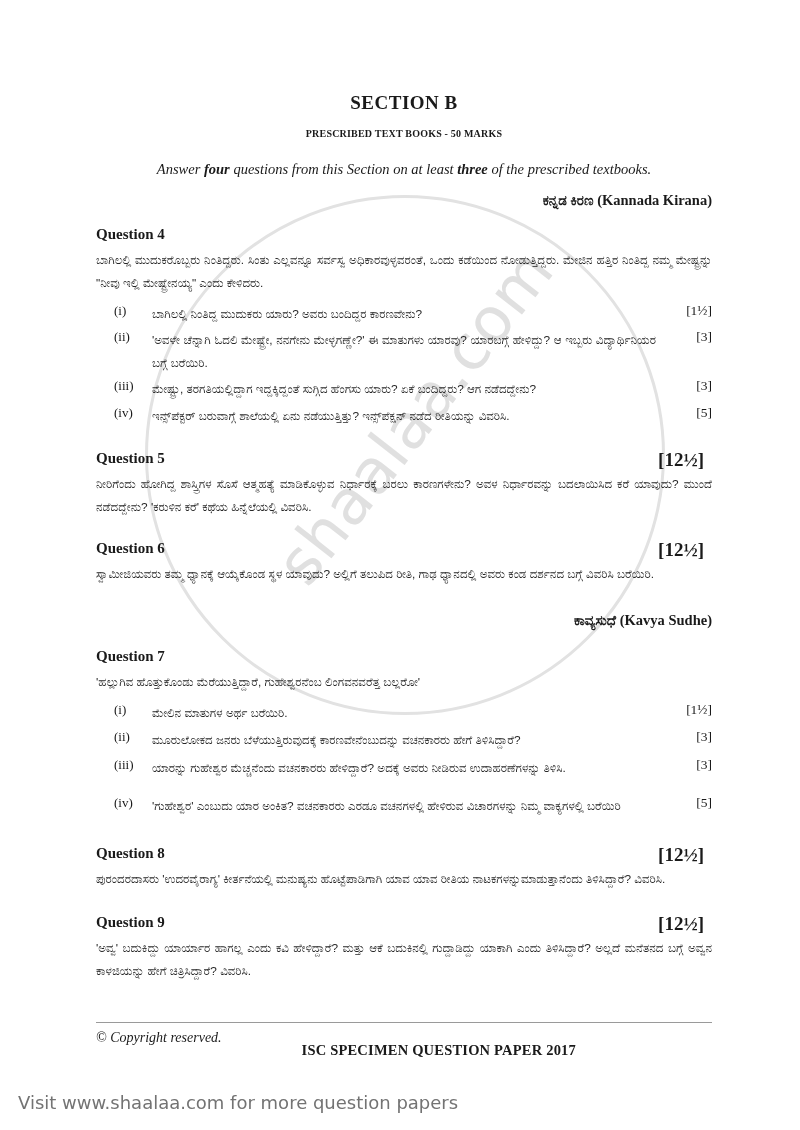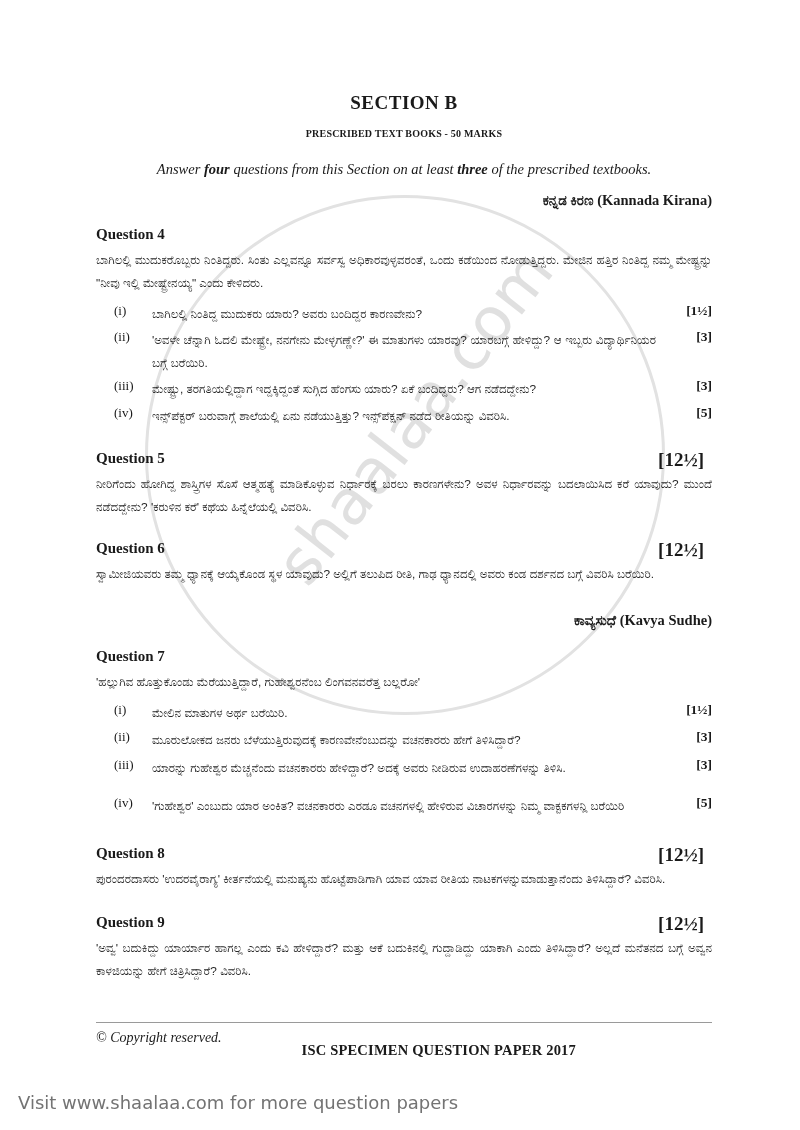--- a/index.html
+++ b/index.html
@@ -160,21 +160,21 @@
     font-size: 11.8px;
     line-height: 1.9;
     color: #262626;
     text-align: justify;
     display: block;
   }
   .item-mark {
     position: absolute;
     right: 0;
     top: 0;
-    font-weight: bold;
+    font-weight: normal;
     font-size: 13.5px;
     white-space: nowrap;
     text-align: right;
   }
 
   
   #footer-rule {
     position: absolute;
     left: 96px;
     top: 1022px;
@@ -290,21 +290,21 @@
             <span class="item-text" style="text-align:left;">ಮೂರುಲೋಕದ ಜನರು ಬೆಳೆಯುತ್ತಿರುವುದಕ್ಕೆ ಕಾರಣವೇನೆಂಬುದನ್ನು ವಚನಕಾರರು ಹೇಗೆ ತಿಳಿಸಿದ್ದಾರೆ?</span>
             <span class="item-mark">[3]</span>
           </div>
           <div class="item" style="margin-bottom:5px;">
             <span class="item-num">(iii)</span>
             <span class="item-text">ಯಾರನ್ನು  ಗುಹೇಶ್ವರ  ಮೆಚ್ಚನೆಂದು  ವಚನಕಾರರು  ಹೇಳಿದ್ದಾರೆ?  ಅದಕ್ಕೆ   ಅವರು  ನೀಡಿರುವ ಉದಾಹರಣೆಗಳನ್ನು ತಿಳಿಸಿ.</span>
             <span class="item-mark">[3]</span>
           </div>
           <div class="item" style="margin-top:16px;">
             <span class="item-num">(iv)</span>
-            <span class="item-text">'ಗುಹೇಶ್ವರ' ಎಂಬುದು ಯಾರ ಅಂಕಿತ? ವಚನಕಾರರು ಎರಡೂ ವಚನಗಳಲ್ಲಿ ಹೇಳಿರುವ ವಿಚಾರಗಳನ್ನು ನಿಮ್ಮ ವಾಕ್ಟಕಗಳನ್ಲಿ ಬರೆಯಿರಿ</span>
+            <span class="item-text">'ಗುಹೇಶ್ವರ' ಎಂಬುದು ಯಾರ ಅಂಕಿತ? ವಚನಕಾರರು ಎರಡೂ ವಚನಗಳಲ್ಲಿ ಹೇಳಿರುವ ವಿಚಾರಗಳನ್ನು ನಿಮ್ಮ ವಾಕ್ಯಗಳಲ್ಲಿ ಬರೆಯಿರಿ</span>
             <span class="item-mark">[5]</span>
           </div>
         </div>
       </div>
 
       <div class="qblock" style="margin-top:26px;">
         <span class="qhead">Question  8</span>
         <span class="qmark">[12½]</span>
         <p class="qbody" style="margin-top:6px;">ಪುರಂದರದಾಸರು  'ಉದರವೈರಾಗ್ಯ'  ಕೀರ್ತನೆಯಲ್ಲಿ  ಮನುಷ್ಯನು  ಹೊಟ್ಟೆಪಾಡಿಗಾಗಿ  ಯಾವ  ಯಾವ  ರೀತಿಯ ನಾಟಕಗಳನ್ನುಮಾಡುತ್ತಾನೆಂದು ತಿಳಿಸಿದ್ದಾರೆ? ವಿವರಿಸಿ.</p>
       </div>

